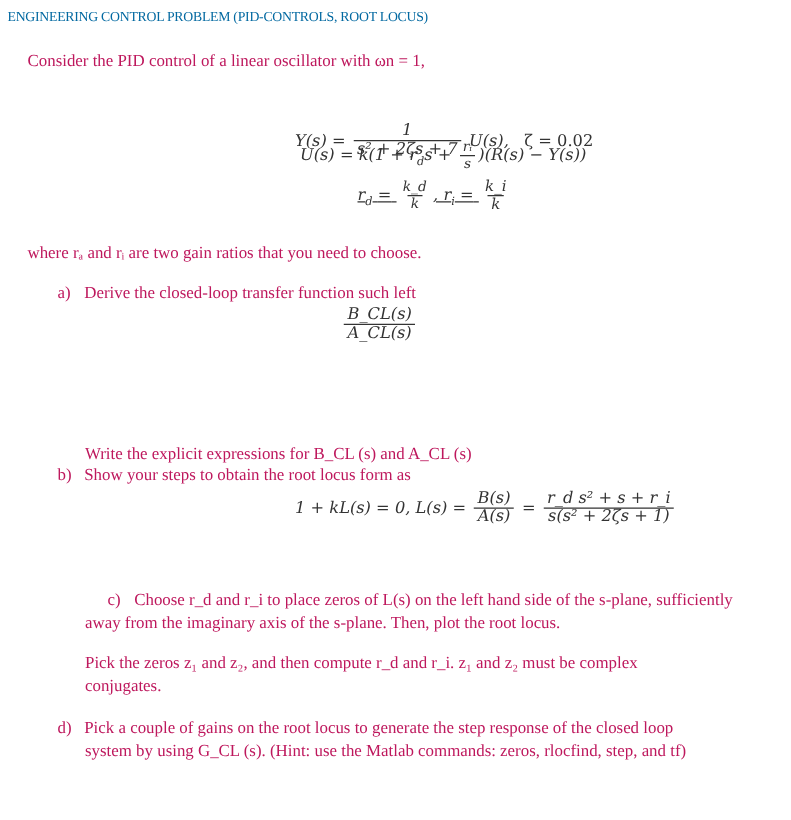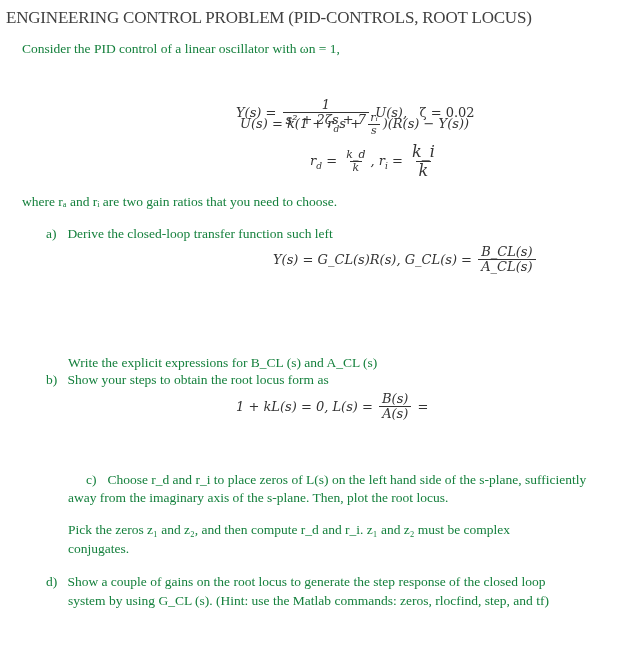--- a/index.html
+++ b/index.html
@@ -1,21 +1,21 @@
 <!DOCTYPE html>
 <html><head>
 <meta charset="utf-8">
 <style>
   html, body { margin: 0; padding: 0; background: #ffffff; }
   body { width: 633px; height: 656px; position: relative; overflow: hidden; color: #222; }
   .serif { font-family: "Liberation Serif", "DejaVu Serif", serif; }
   .math { font-family: "DejaVu Serif", "Liberation Serif", serif; font-style: italic; color: #333; }
   .abs { position: absolute; white-space: nowrap; }
-  .title { left: 6px; top: 8px; font-size: 17px; color: #404040; letter-spacing: -0.2px; text-align: center; }
-  .p { font-size: 13.5px; color: #15803d; }
+  .title { left: 6px; top: 8px; font-size: 11px; color: #0369a1; letter-spacing: -0.2px; text-align: center; }
+  .p { font-size: 13.5px; color: #be185d; }
   .frac { display: inline-flex; flex-direction: column; align-items: center; vertical-align: middle; margin: 0 2px; }
   .frac .num { padding: 0 3px; line-height: 1.1; }
   .frac .den { padding: 0 3px; border-top: 1px solid #333; line-height: 1.15; }
   .eq { font-size: 13px; }
   sub, sup { font-size: 70%; }
   .label { display: inline-block; width: 18px; }
 </style>
 </head>
 <body>
 
@@ -36,69 +36,72 @@
   </div>
 
   <div class="abs math eq" style="left:240px; top:112px;">
     <span>U(s) = k(1 + r</span><sub>d</sub><span>s +</span>
     <span class="frac" style="font-size:11px">
       <span class="num">rᵢ</span>
       <span class="den">s</span>
     </span><span>)(R(s) − Y(s))</span>
   </div>
 
-  <div class="abs math eq" style="left:310px; top:143px;">
+  <div class="abs math eq" style="left:286px; top:143px;text-decoration:underline;">
     <span>r</span><sub>d</sub>
     <span>=</span>
     <span class="frac" style="font-size:11px">
       <span class="num">k_d</span>
       <span class="den">k</span>
     </span><span>, r</span><sub>i</sub>
     <span>=</span>
-    <span class="frac" style="font-size:16px">
+    <span class="frac" style="font-size:12px">
       <span class="num">k_i</span>
       <span class="den">k</span>
     </span>
   </div>
 
   <div class="abs serif p" style="left:22px; top:194px;">where rₐ and rᵢ are two gain ratios that you need to choose.</div>
 
   <div class="abs serif p" style="left:46px; top:226px;">
     <span class="label">a)</span>
     <span>Derive the closed-loop transfer function such left</span>
   </div>
   <div class="abs math eq" style="left:273px; top:245px;">
-    <span>Y(s) = G_CL(s)R(s), G_CL(s) =</span>
     <span class="frac">
       <span class="num">B_CL(s)</span>
       <span class="den">A_CL(s)</span>
     </span>
   </div>
   <div class="abs serif p" style="left:68px; top:319px;margin-top:36px;">Write the explicit expressions for B_CL (s) and A_CL (s)</div>
 
   <div class="abs serif p" style="left:46px; top:372px;">
     <span class="label">b)</span>
     <span>Show your steps to obtain the root locus form as</span>
   </div>
   <div class="abs math eq" style="left:236px; top:392px;">
     <span>1 + kL(s) = 0, L(s) =</span>
     <span class="frac">
       <span class="num">B(s)</span>
       <span class="den">A(s)</span>
     </span>
     <span>=</span>
+    <span class="frac">
+      <span class="num">r_d s² + s + r_i</span>
+      <span class="den">s(s² + 2ζs + 1)</span>
+    </span>
   </div>
 
   <div class="abs serif p" style="left:46px; top:472px;margin-left:40px;">
     <span class="label">c)</span>
     <span>Choose r_d and r_i to place zeros of L(s) on the left hand side of the s-plane, sufficiently</span>
   </div>
   <div class="abs serif p" style="left:68px; top:490px;">away from the imaginary axis of the s-plane. Then, plot the root locus.</div>
   <div class="abs serif p" style="left:68px; top:522px;">Pick the zeros z₁ and z₂, and then compute r_d and r_i. z₁ and z₂ must be complex</div>
   <div class="abs serif p" style="left:68px; top:541px;">conjugates.</div>
 
   <div class="abs serif p" style="left:46px; top:574px;">
     <span class="label">d)</span>
-    <span>Show a couple of gains on the root locus to generate the step response of the closed loop</span>
+    <span>Pick a couple of gains on the root locus to generate the step response of the closed loop</span>
   </div>
   <div class="abs serif p" style="left:68px; top:593px;">system by using G_CL (s). (Hint: use the Matlab commands: zeros, rlocfind, step, and tf)</div>
 
 </div>
 
 </body></html>

